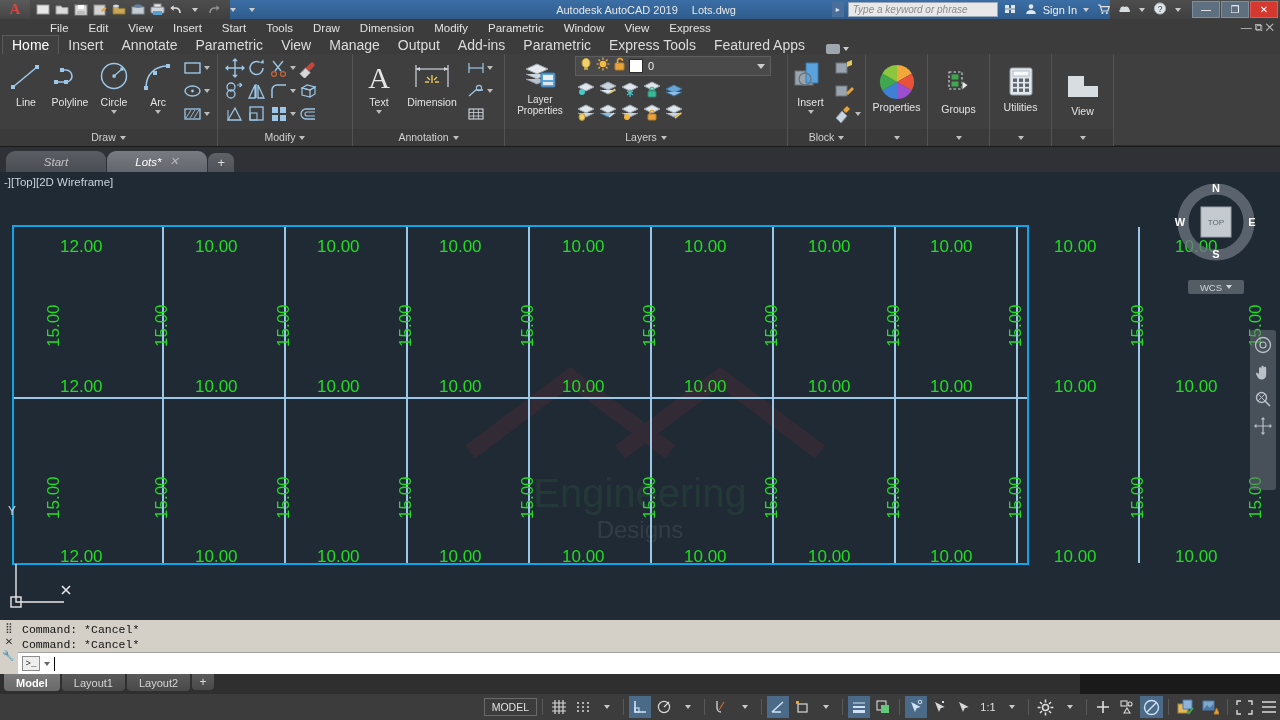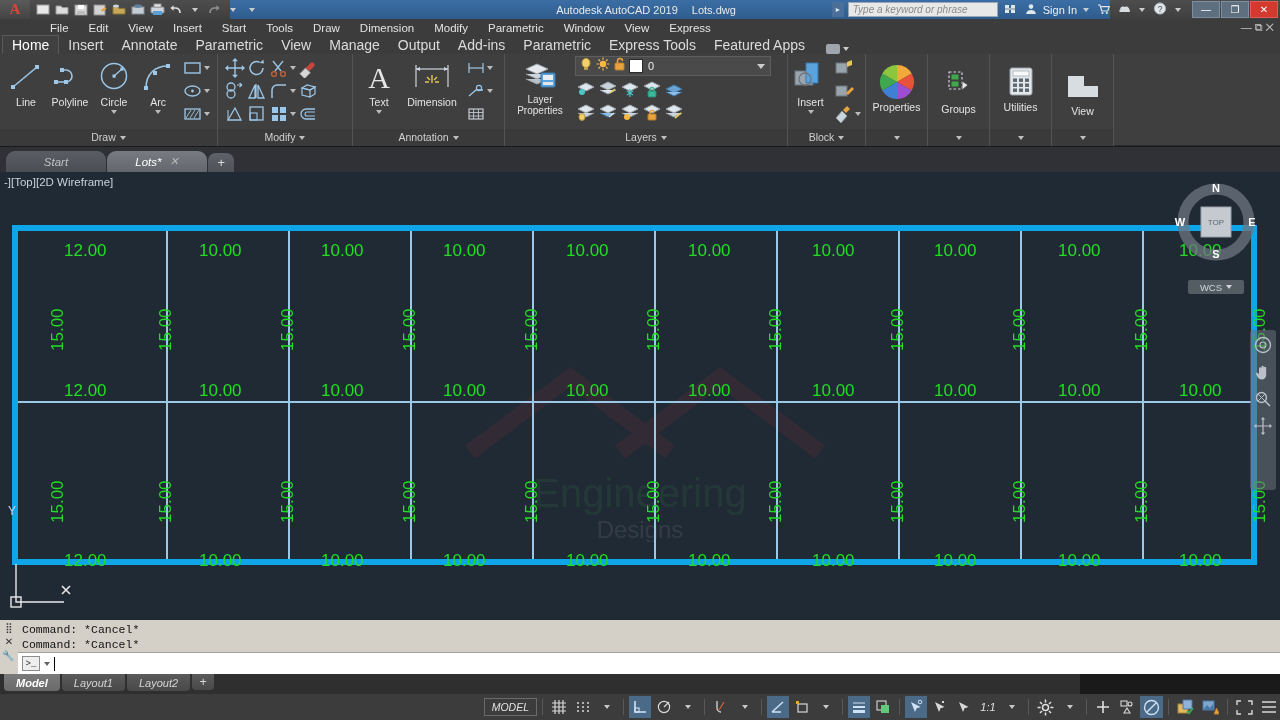--- a/index.html
+++ b/index.html
@@ -166,22 +166,22 @@
     font-family: "Liberation Sans", sans-serif;
   }
   .watermark {
     position: absolute; left: 340px; top: 150px; width: 600px; height: 220px;
     opacity: 0.11; pointer-events: none;
   }
 
   
   .lotgrid {
     position: absolute; left: 12px; top: 53px;
-    width: 1245px; height: 340px;
-    border: 6px solid #0ea5e9;
+    width: 1017px; height: 340px;
+    border: 2px solid #0ea5e9;
   }
   .lotcol { position: absolute; top: 0; bottom: 0; border-left: 2px solid #9cc8e8; }
   .lotmid { position: absolute; left: 0; right: 0; top: 170px; border-top: 2px solid #9cc8e8; }
   .dimtxt {
     position: absolute; color: #22dd22; font-size: 17px;
     font-family: "Liberation Sans", sans-serif; white-space: nowrap;
   }
   .dimtxt.vert { transform: rotate(-90deg); transform-origin: left top; }
 
   
@@ -226,21 +226,20 @@
     width: 18px; height: 15px; border: 1px solid #8d8d8d; background: #eee;
     font-size: 9px; display:flex;align-items:center;justify-content:center;
     font-family: "Liberation Mono", monospace; color:#333;
   }
   .cmd-caret { width: 1px; height: 14px; background: #000; }
 
   
   .statusbar {
     position: absolute; top: 674px; left: 0; width: 1080px; height: 46px;
     background: #2f2f2f;
-    font-style: italic;
   }
   .layouttabs {
     position: absolute; top: 0; left: 4px; height: 20px; display: flex; align-items: flex-start;
   }
   .ltab {
     height: 17px; padding: 0 12px; font-size: 11px; color: #d5d5d5;
     background: linear-gradient(180deg,#5a5a5a,#494949);
     display: flex; align-items: center; border-radius: 0 0 4px 4px;
     margin-right: 2px; cursor: pointer;
   }

